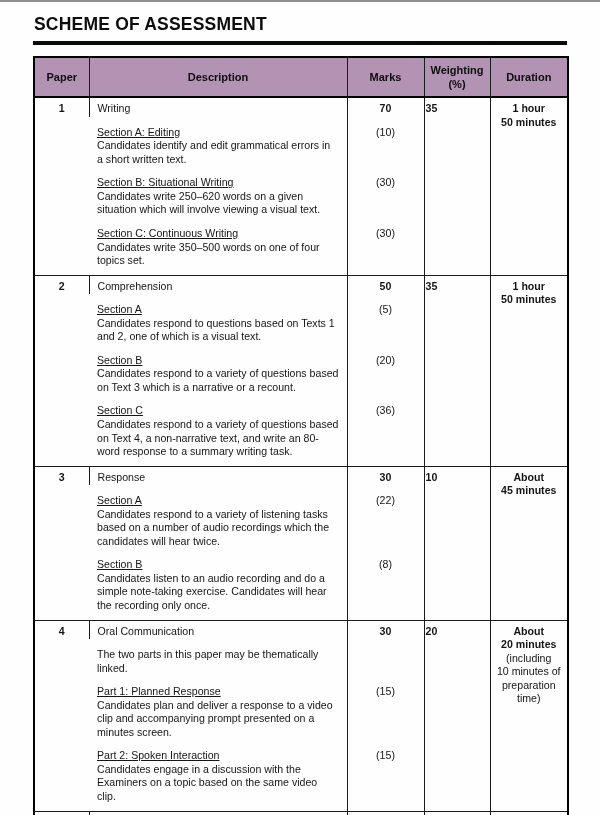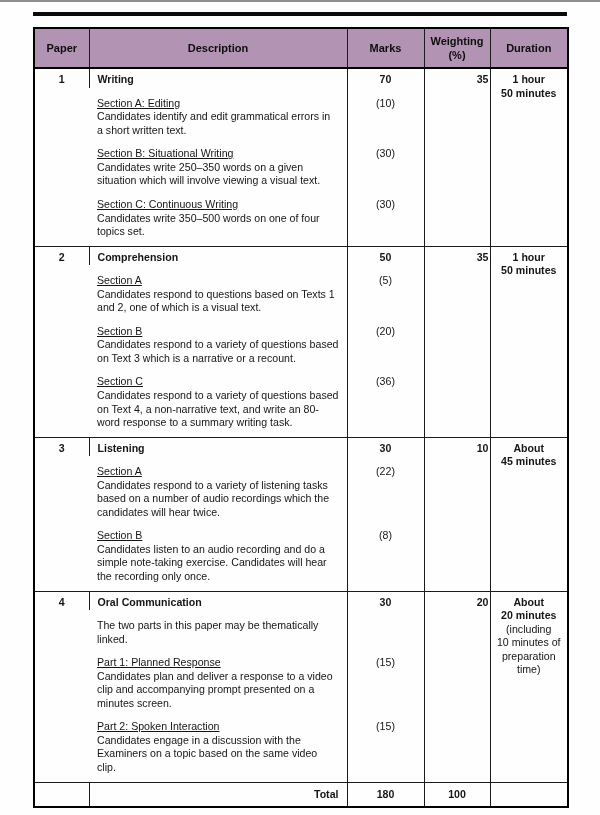--- a/index.html
+++ b/index.html
@@ -55,41 +55,42 @@
     border-bottom: 2px solid #000;
     white-space: pre-line;
     color: #0e0e0e;
   }
   tbody td { vertical-align: top; }
   tr.group-start > td { border-top: 1.5px solid #1b1b1b; }
   tr.total-row > td { border-top: 1.5px solid #1b1b1b; }
 
   td.c-paper   { text-align: center; font-weight: bold; padding-top: 4px; }
   td.c-desc    { padding-left: 8px; padding-right: 8px; }
-  td.c-desc.t  { padding-top: 4px; font-weight: bold; }
+  td.c-desc.t  { padding-top: 4px; font-weight: normal; }
   td.c-desc.s  { padding-top: 9px; }
   td.c-desc.last, td.c-marks.last { padding-bottom: 7px; }
   .sec-head    { text-decoration: underline; }
   .sec-body    { margin: 0; }
   td.c-marks   { text-align: center; }
   td.c-marks.t { padding-top: 4px; font-weight: bold; }
   td.c-marks.s { padding-top: 9px; }
-  td.c-weight  { text-align: right; font-weight: bold; padding-top: 4px; }
+  td.c-weight  { text-align: left; font-weight: bold; padding-top: 4px; }
   td.c-dur     { text-align: center; padding-top: 4px; padding-left: 2px; padding-right: 2px; }
   .dur-main    { font-weight: bold; white-space: pre-line; }
   .dur-note    { font-weight: normal; white-space: pre-line; }
   tr.total-row td { padding-top: 5px; padding-bottom: 5px; }
   td.total-label  { text-align: right; font-weight: bold; padding-right: 8px; }
   td.total-val    { text-align: center; font-weight: bold; }
 </style>
 </head>
 <body>
 
 <div class="page">
   <div class="top-edge"></div>
+  <h1 class="doc-title">SCHEME OF ASSESSMENT</h1>
   <div class="title-rule"></div>
 
   <table class="scheme">
     <colgroup>
       <col style="width:55px">
         <col style="width:258px">
         <col style="width:77px">
         <col style="width:66px">
         <col style="width:78px">
     </colgroup>
@@ -118,21 +119,21 @@
       <tr>
         <td class="c-desc s">
           <span class="sec-head">Section A: Editing</span>
           <div class="sec-body">Candidates identify and edit grammatical errors in a short written text.</div>
         </td>
         <td class="c-marks s">(10)</td>
       </tr>
       <tr>
         <td class="c-desc s">
           <span class="sec-head">Section B: Situational Writing</span>
-          <div class="sec-body">Candidates write 250–350 words on a given situation which will involve viewing a visual text.</div>
+          <div class="sec-body">Candidates write 250–620 words on a given situation which will involve viewing a visual text.</div>
         </td>
         <td class="c-marks s">(30)</td>
       </tr>
       <tr>
         <td class="c-desc s last">
           <span class="sec-head">Section C: Continuous Writing</span>
           <div class="sec-body">Candidates write 350–500 words on one of four topics set.</div>
         </td>
         <td class="c-marks s last">(30)</td>
       </tr>
@@ -164,21 +165,21 @@
       <tr>
         <td class="c-desc s last">
           <span class="sec-head">Section C</span>
           <div class="sec-body">Candidates respond to a variety of questions based on Text 4, a non-narrative text, and write an 80-word response to a summary writing task.</div>
         </td>
         <td class="c-marks s last">(36)</td>
       </tr>
 
       <tr class="group-start">
         <td class="c-paper" rowspan="3">3</td>
-        <td class="c-desc t">Listening</td>
+        <td class="c-desc t">Response</td>
         <td class="c-marks t">30</td>
         <td class="c-weight" rowspan="3">10</td>
         <td class="c-dur" rowspan="3">
           <div class="dur-main">About
 45 minutes</div>
         </td>
       </tr>
       <tr>
         <td class="c-desc s">
           <span class="sec-head">Section A</span>

